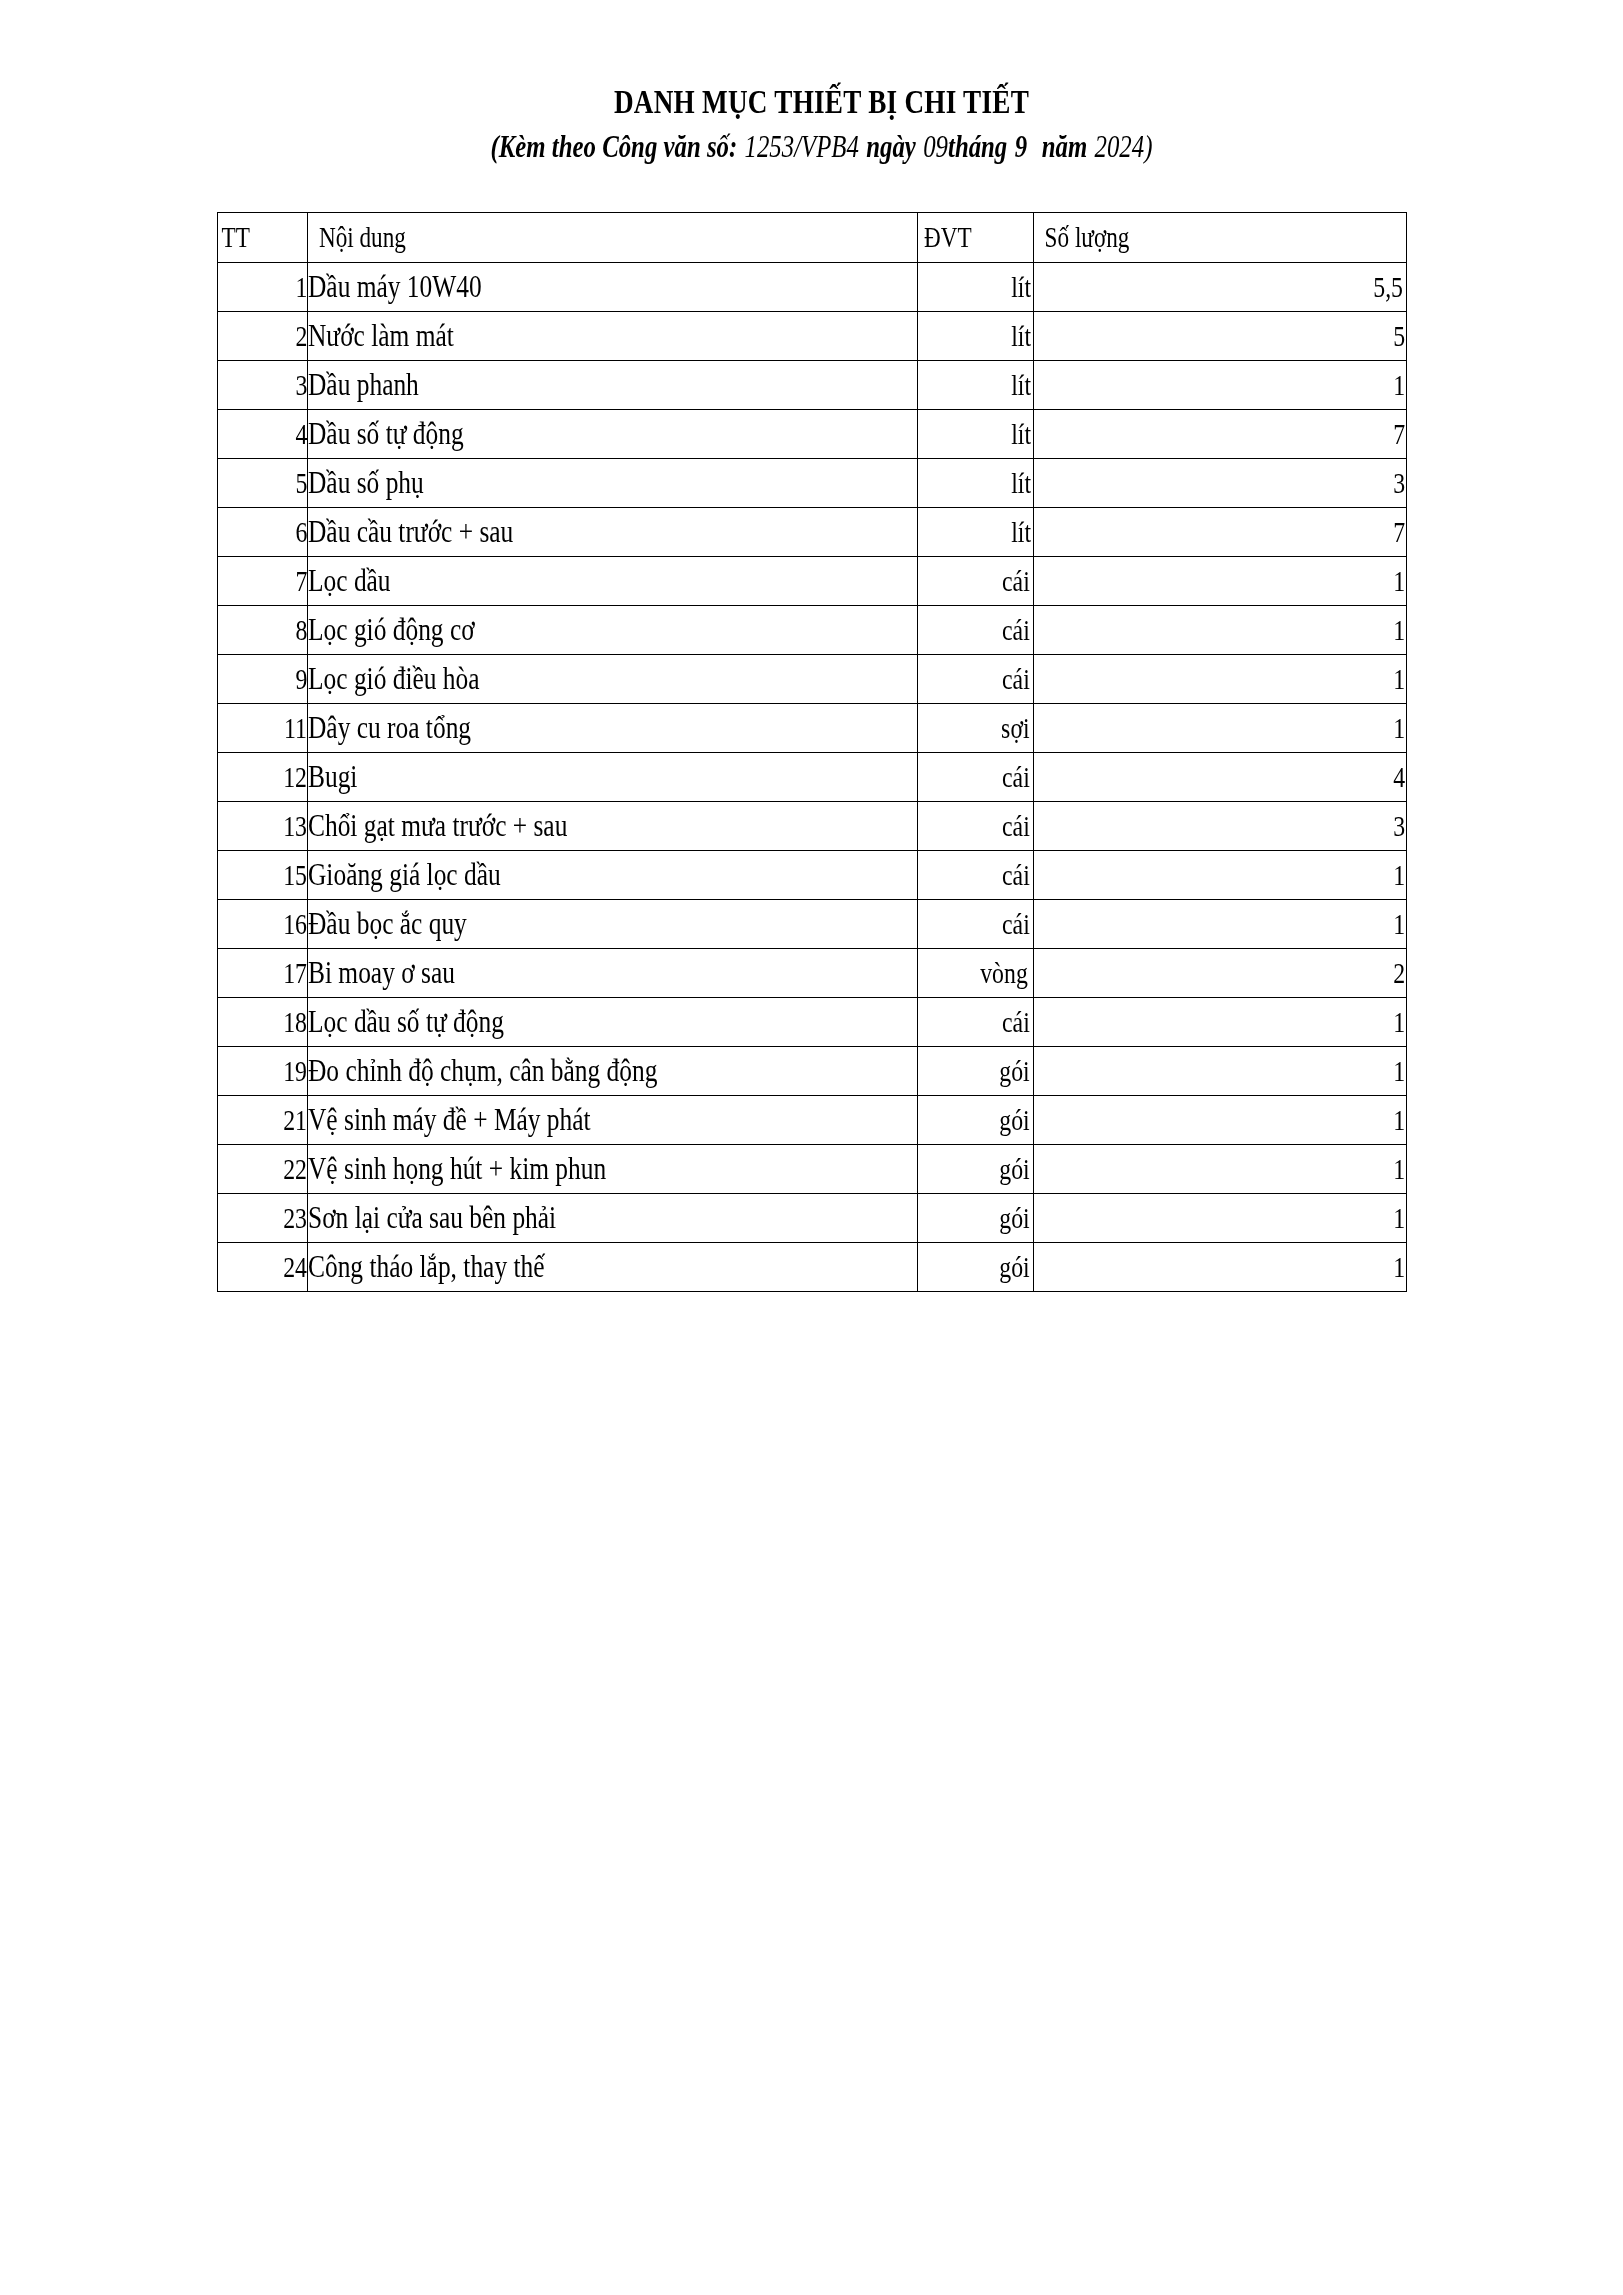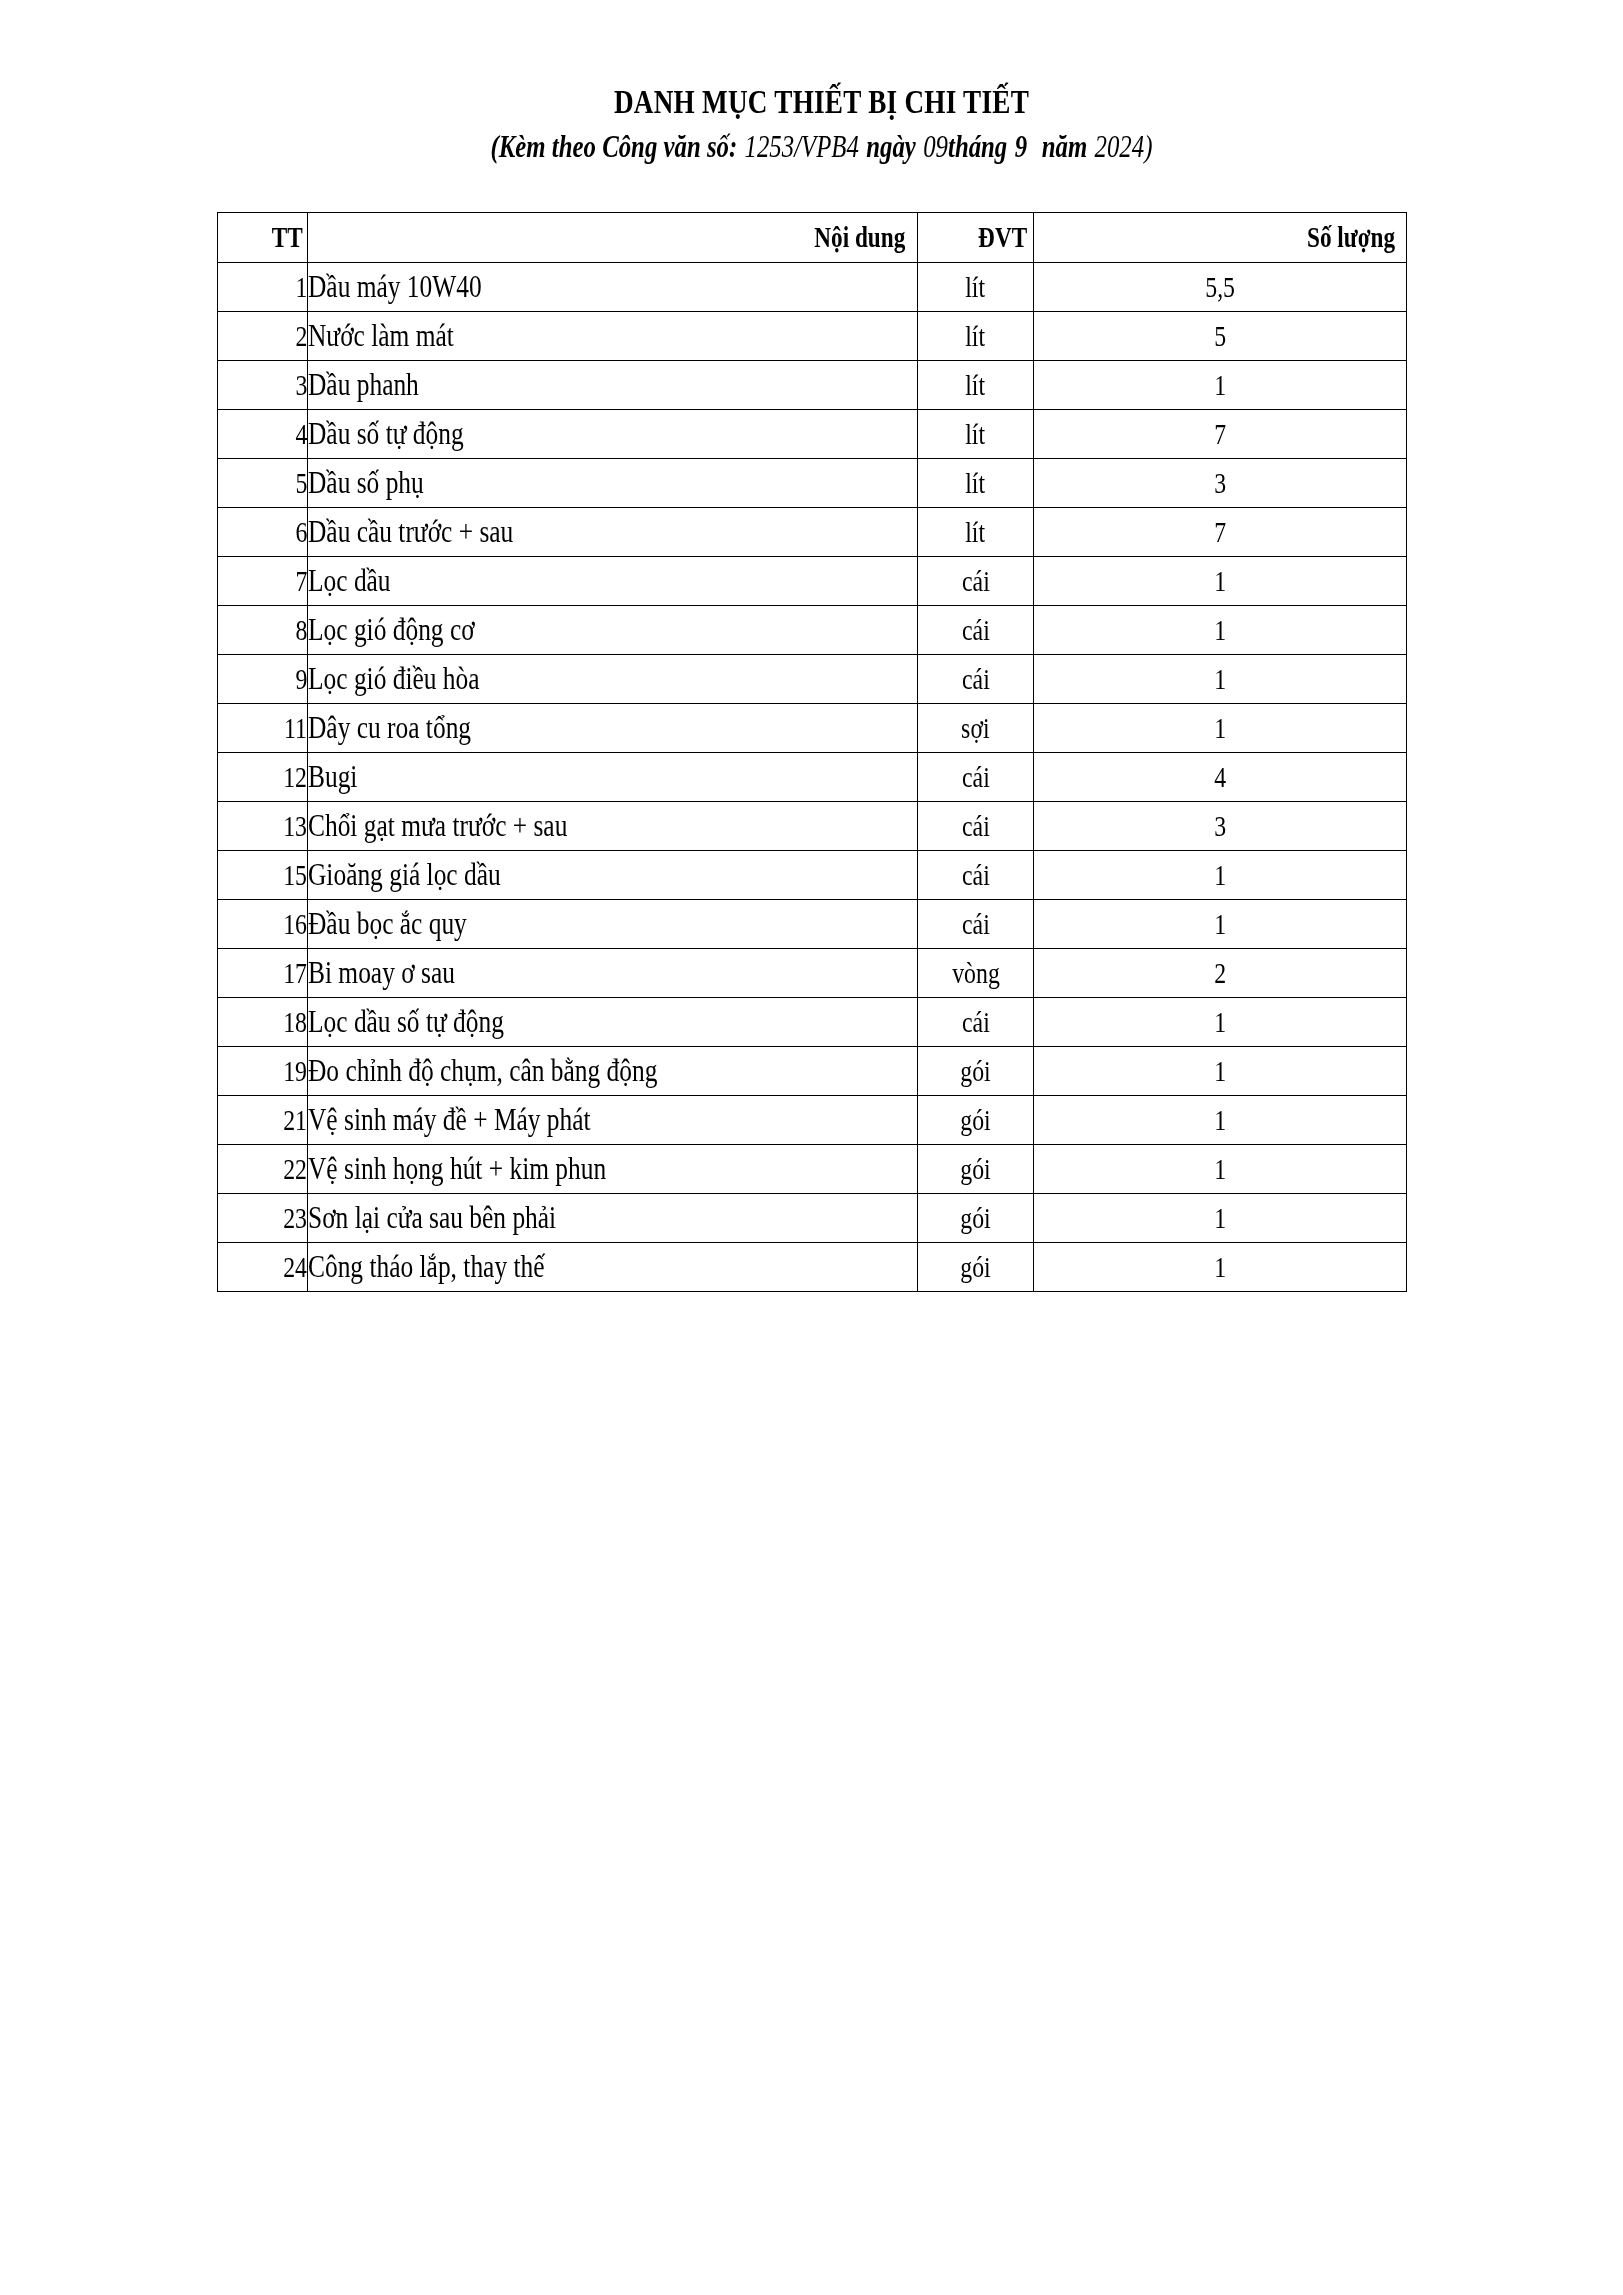--- a/index.html
+++ b/index.html
@@ -67,23 +67,23 @@
   table.catalog th,
   table.catalog td {
     border: 1.3px solid #000000;
     padding: 0;
     vertical-align: middle;
     height: 49px;
     box-sizing: border-box;
   }
   table.catalog thead th {
     height: 50px;
-    font-weight: bold;
+    font-weight: normal;
     font-size: 29px;
-    text-align: right;
+    text-align: left;
   }
   table.catalog thead th .hdr {
     display: inline-block;
     transform: scaleX(0.80);
     transform-origin: center center;
     white-space: nowrap;
   }
 
   td.tt {
     text-align: right;
@@ -101,21 +101,21 @@
     font-size: 31px;
     padding-left: 10.5px;
   }
   td.noidung .v {
     display: inline-block;
     transform: scaleX(0.82);
     transform-origin: left center;
     white-space: nowrap;
   }
   td.dvt, td.sl {
-    text-align: center;
+    text-align: right;
     font-size: 29px;
   }
   td.dvt .v, td.sl .v {
     display: inline-block;
     transform: scaleX(0.82);
     transform-origin: center center;
     white-space: nowrap;
   }
 </style>
 </head>

